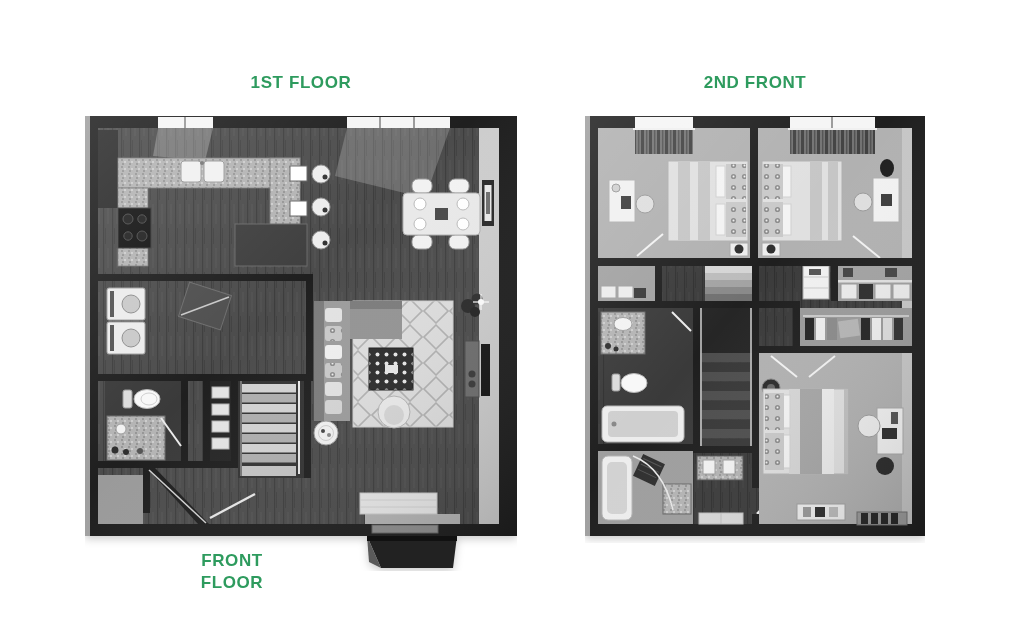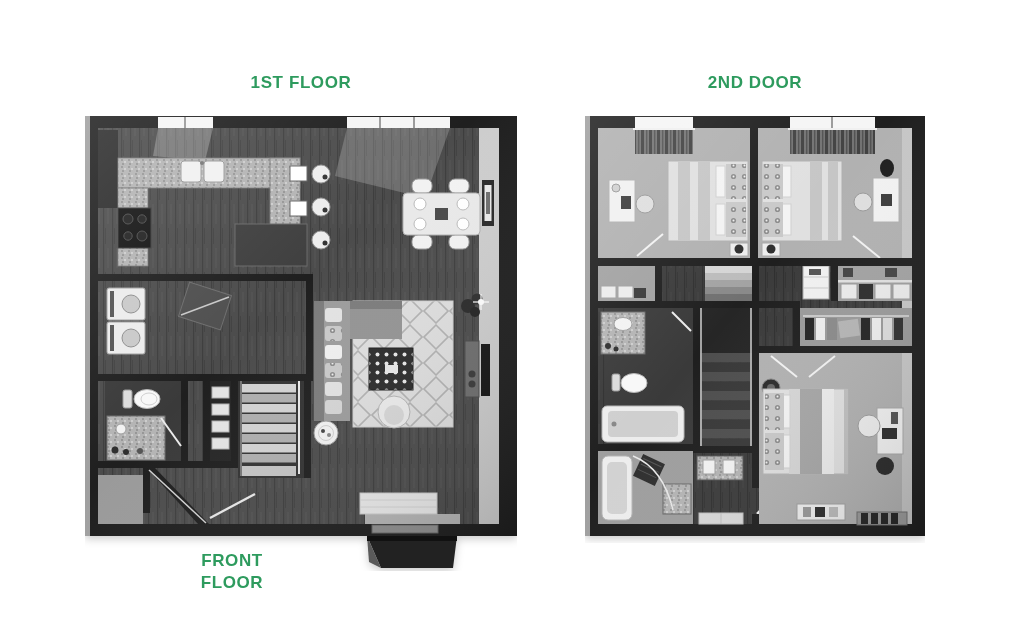--- a/index.html
+++ b/index.html
@@ -61,21 +61,21 @@
       </pattern>
       <linearGradient id="sheen" x1="0" y1="0" x2="1" y2="1">
         <stop offset="0" stop-color="#ffffff" stop-opacity="0.14"></stop>
         <stop offset="0.45" stop-color="#ffffff" stop-opacity="0"></stop>
         <stop offset="1" stop-color="#000000" stop-opacity="0.16"></stop>
       </linearGradient>
     </defs>
   </svg>
 
   <div class="floor-title title-1">1ST FLOOR</div>
-  <div class="floor-title title-2">2ND DOOR</div>
+  <div class="floor-title title-2">2ND FRONT</div>
   <div class="front-door-label">FRONT FLOOR</div>
 
   <svg class="plan plan-1" width="432" height="455" viewBox="0 0 432 455">
     <g style="filter:drop-shadow(0 3px 4px rgba(0,0,0,0.2))">
 
       <rect x="0" y="0" width="432" height="420" fill="#1f1f1f"></rect>
       <rect x="0" y="0" width="5" height="420" fill="#a0a0a0"></rect>
       <rect x="13" y="12" width="401" height="396" fill="url(#wood)"></rect>
       <rect x="394" y="12" width="20" height="396" fill="#cdcdcd"></rect>
 

